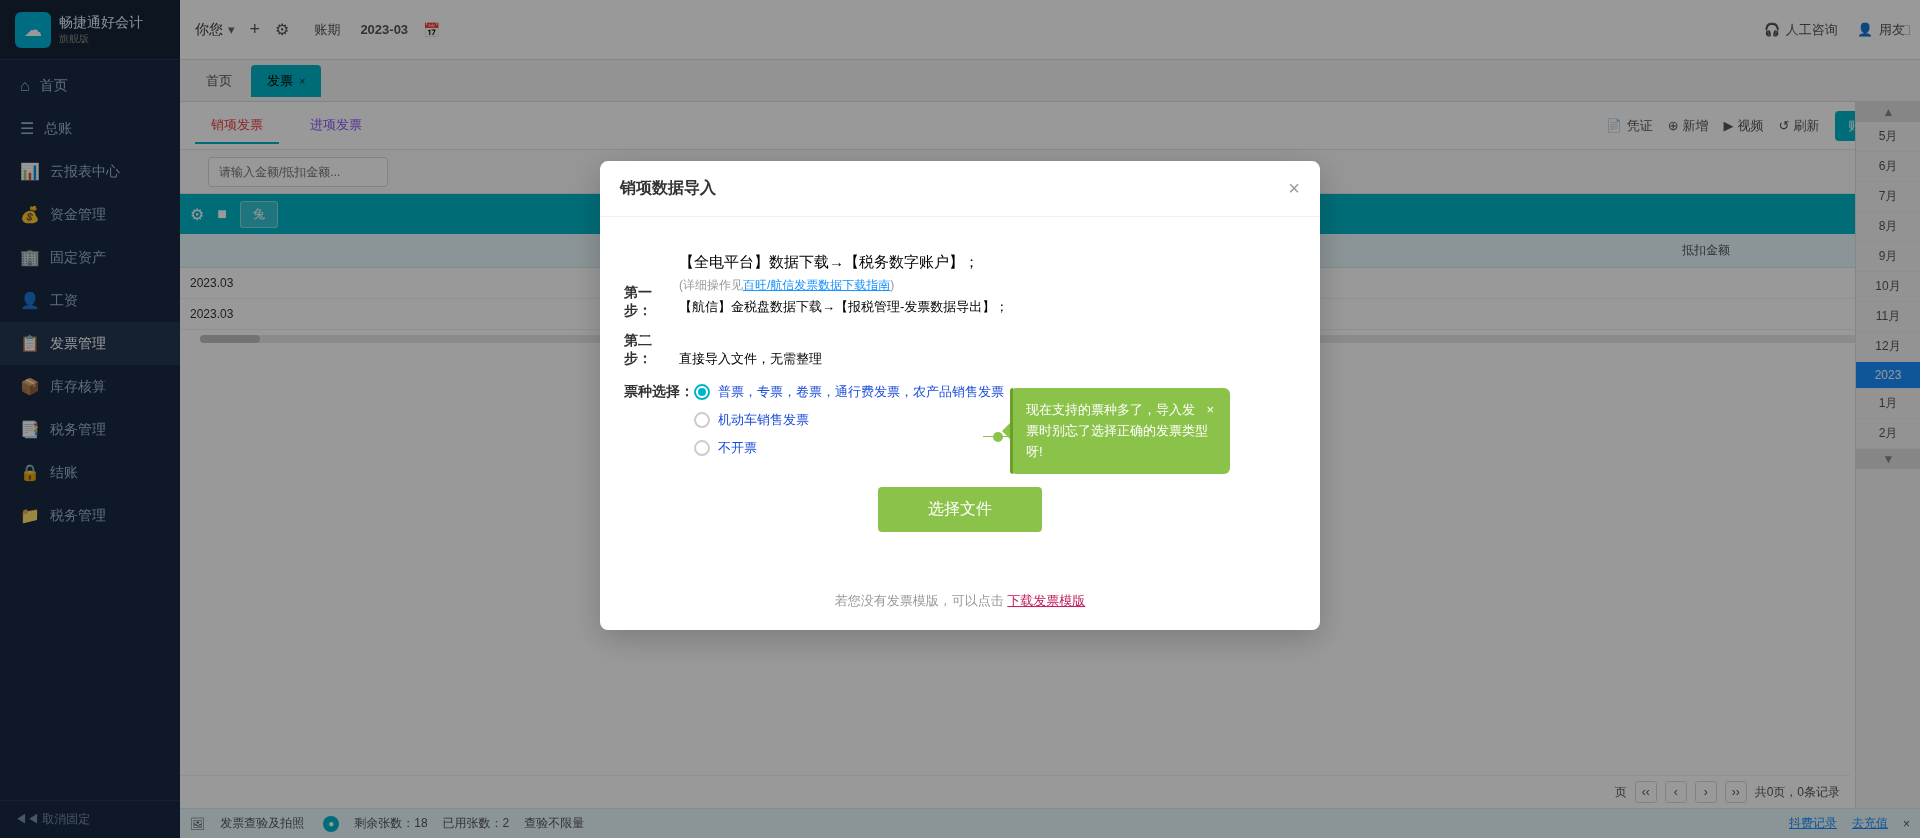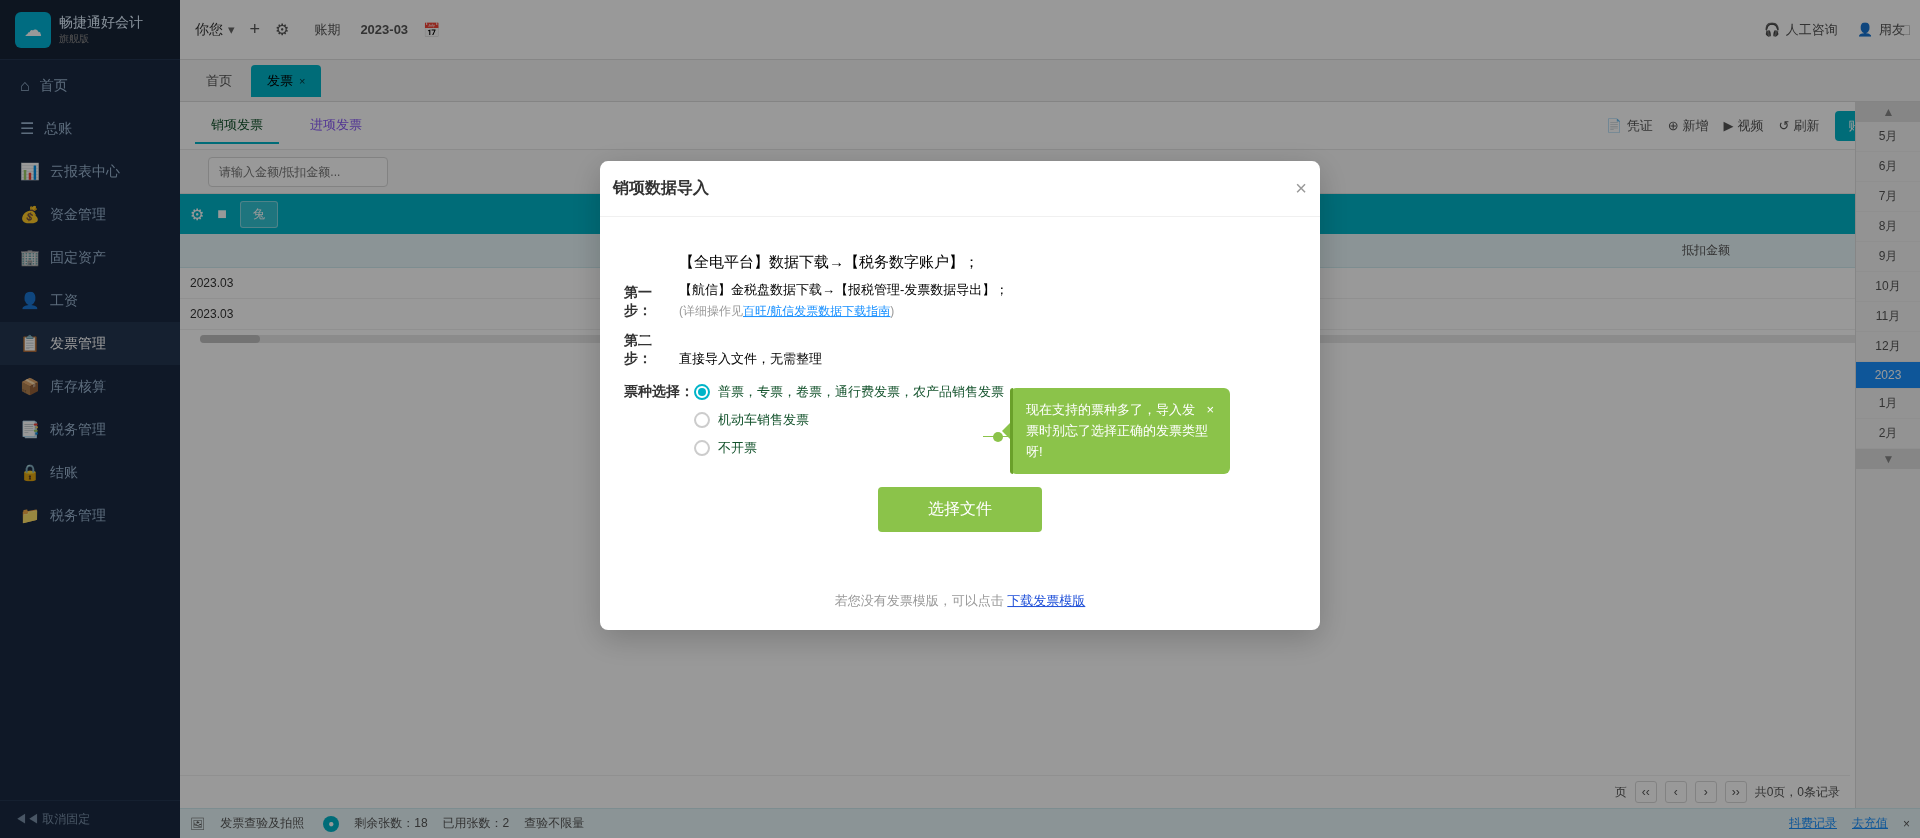--- a/index.html
+++ b/index.html
@@ -65,21 +65,21 @@
 
     
     .toolbar {
       height: 48px; display: flex; align-items: center; padding: 0 15px;
       border-bottom: 1px solid #e8e8e8; gap: 15px;
     }
     .toolbar-tab {
       padding: 8px 16px; font-size: 13px; cursor: pointer; color: #8b5cf6;
       border-bottom: 2px solid transparent;
     }
-    .toolbar-tab.active { color: #14532d; border-bottom-color: #00b4c8; }
+    .toolbar-tab.active { color: #ef4444; border-bottom-color: #00b4c8; }
     .toolbar-right { margin-left: auto; display: flex; align-items: center; gap: 15px; }
     .toolbar-btn { display: flex; align-items: center; gap: 4px; font-size: 13px; color: #555; cursor: pointer; }
     .btn-period { background: #00b4c8; color: white; padding: 6px 14px; border-radius: 4px; font-size: 13px; cursor: pointer; }
 
     
     .filter-row {
       height: 44px; display: flex; align-items: center; padding: 0 28px; gap: 10px;
       background: #fafafa; border-bottom: 1px solid #e8e8e8;
     }
     .filter-input {
@@ -125,32 +125,32 @@
     }
 
     
     .modal {
       position: fixed; left: 50%; top: 50%; transform: translate(-50%, -55%);
       background: white; border-radius: 8px; width: 720px; z-index: 200;
       box-shadow: 0 8px 32px rgba(0,0,0,0.2);
     }
     .modal-header {
       display: flex; align-items: center; justify-content: space-between;
-      padding: 16px 13px; border-bottom: 1px solid #f0f0f0;
+      padding: 16px 20px; border-bottom: 1px solid #f0f0f0;
     }
     .modal-title { font-size: 16px; font-weight: bold; color: #333; }
     .modal-close { font-size: 20px; color: #999; cursor: pointer; }
     .modal-body { padding: 30px 24px; }
     .modal-import-title { text-align: center; font-size: 22px; color: #333; margin-bottom: 30px; font-weight: normal; }
     .step-row { display: flex; align-items: flex-end; margin-bottom: 12px; }
     .step-num { width: 55px; font-size: 14px; color: #333; font-weight: bold; flex-shrink: 0; }
 
     
     .radio-group { margin-left: 60px; }
-    .radio-option { display: flex; align-items: center; margin-bottom: 10px; font-size: 13px; color: #14532d; cursor: pointer; gap: 8px; }
+    .radio-option { display: flex; align-items: center; margin-bottom: 10px; font-size: 13px; color: #1d4ed8; cursor: pointer; gap: 8px; }
     .radio-circle {
       width: 16px; height: 16px; border-radius: 50%; border: 2px solid #ccc;
       display: flex; align-items: center; justify-content: center; flex-shrink: 0;
     }
     .radio-circle.checked { border-color: #00b4c8; }
     .radio-circle.checked::after { content: ''; width: 8px; height: 8px; border-radius: 50%; background: #00b4c8; }
 
     
     .select-file-btn {
       display: block; margin: 20px auto; background: #8bc34a; color: white;
@@ -392,24 +392,24 @@
   <div class="modal-header">
     <span class="modal-title">销项数据导入</span>
     <span class="modal-close">×</span>
   </div>
   <div class="modal-body">
 
     <div class="step-row">
       <span class="step-num">第一步：</span>
       <div style="flex:1;">
         <div style="line-height:2;font-size:15px;">【全电平台】数据下载→【税务数字账户】；</div>
-        <div style="line-height:2;font-size:13px;">【航信】金税盘数据下载→【报税管理-发票数据导出】；</div>
         <div style="font-size:12px;color:#999;">
           (详细操作见<a href="#" style="color:#1890ff;">百旺/航信发票数据下载指南</a>)
         </div>
+        <div style="line-height:2;font-size:13px;">【航信】金税盘数据下载→【报税管理-发票数据导出】；</div>
       </div>
     </div>
 
     <div class="step-row" style="margin-top:10px;">
       <span class="step-num">第二步：</span>
       <span style="font-size:13px;">直接导入文件，无需整理</span>
     </div>
 
     <div class="step-row" style="margin-top:15px;align-items:flex-start;">
       <span class="step-num" style="width:70px;flex-shrink:0;">票种选择：</span>
@@ -429,21 +429,21 @@
           <div class="radio-circle"></div>
           <span>不开票</span>
         </div>
       </div>
     </div>
 
     <button class="select-file-btn">选择文件</button>
   </div>
   <div class="modal-footer">
     <span>若您没有发票模版，可以点击</span>
-    <a href="#" style="color:#1d4ed8;text-align:center;">下载发票模版</a>
+    <a href="#" style="color:#be185d;text-align:center;">下载发票模版</a>
   </div>
 </div>
 
 <div class="tooltip-box" style="left:1010px;top:388px;">
   <div class="tooltip-bar"></div>
   <span class="tooltip-close">×</span>
   <span>现在支持的票种多了，导入发票时别忘了选择正确的发票类型呀!</span>
 </div>
 
 <div style="position:fixed;left:993px;top:432px;width:10px;height:10px;background:#8bc34a;border-radius:50%;z-index:290;"></div>

